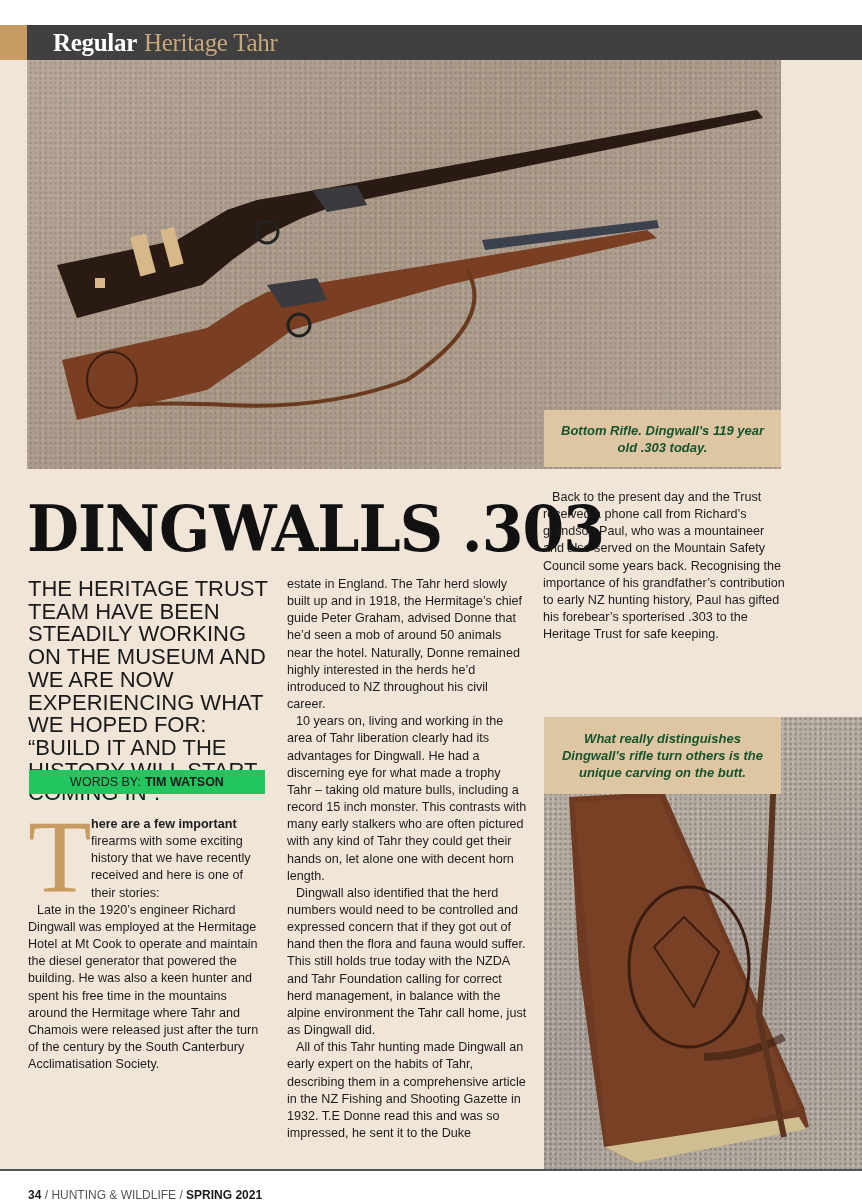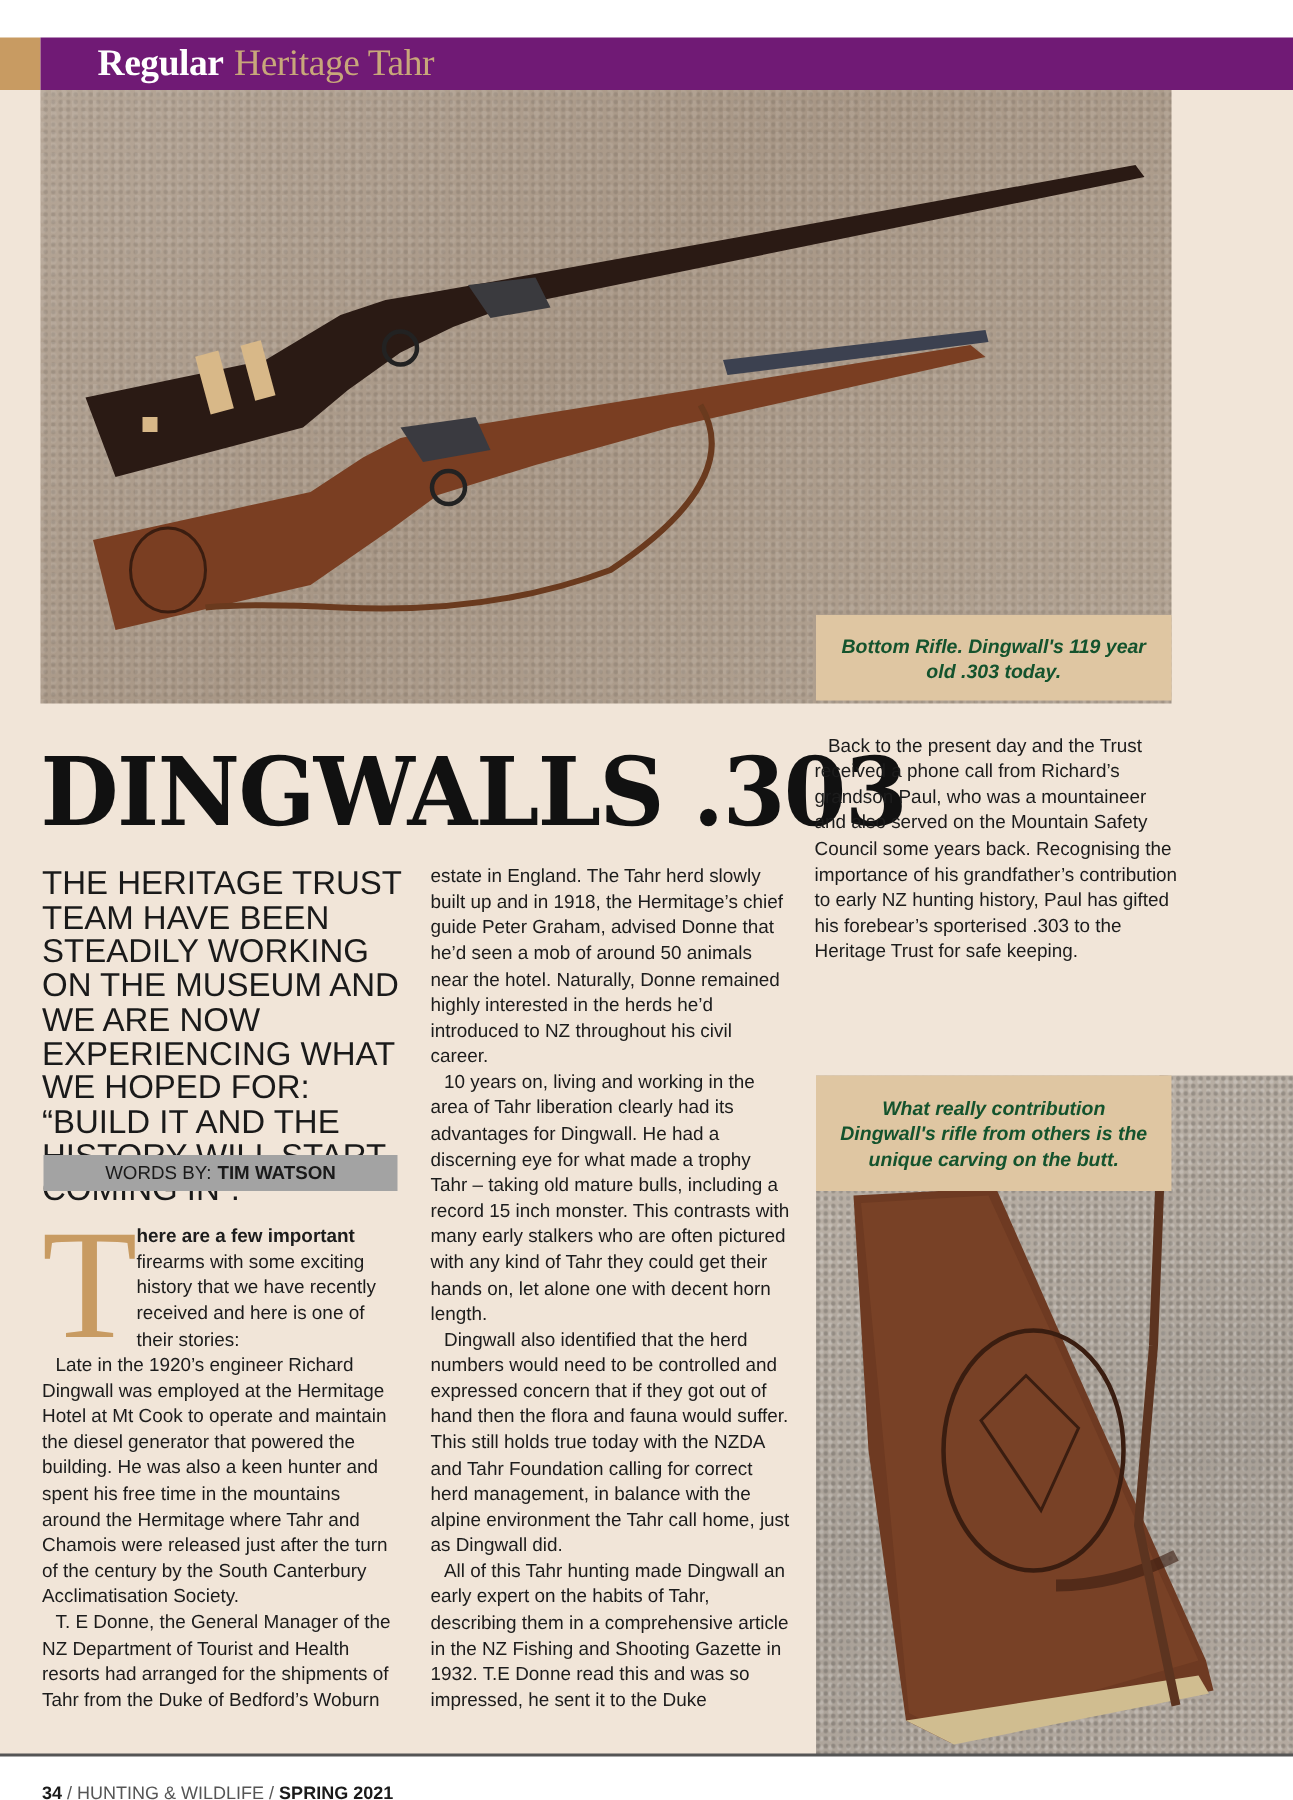--- a/index.html
+++ b/index.html
@@ -12,22 +12,22 @@
       position: absolute; left: 0; top: 60px; width: 862px; height: 1110px;
       background: #f1e5d8;
     }
     .footer-line {
       position: absolute; left: 0; top: 1169px; width: 862px; height: 2px; background: #555;
     }
     .header-tab {
       position: absolute; left: 0; top: 25px; width: 27px; height: 35px; background: #c89b62;
     }
     .header-bar {
-      position: absolute; left: 27px; top: 25px; width: 835px; height: 35px; background: #701a75;
-      display: flex; align-items: center; padding-left: 38px; box-sizing: border-box;
+      position: absolute; left: 27px; top: 25px; width: 835px; height: 35px; background: #404040;
+      display: flex; align-items: center; padding-left: 26px; box-sizing: border-box;
       font-family: "Liberation Serif", serif; font-size: 25px; letter-spacing: -0.3px;
     }
     .header-bar .strong { color: #fff; font-weight: bold; margin-right: 7px; }
     .header-bar .light { color: #c8a77a; }
 
     
     .top-photo {
       position: absolute; left: 27px; top: 60px; width: 754px; height: 409px; overflow: hidden;
       background:
         radial-gradient(circle at 20% 30%, rgba(255,255,255,0.08) 0 2px, transparent 3px) 0 0/7px 7px,
@@ -48,21 +48,21 @@
       letter-spacing: -1px; color: #111; transform: scaleY(1.05); transform-origin: top left;
       white-space: nowrap;
     }
 
     .standfirst {
       position: absolute; left: 28px; top: 578px; width: 240px;
       font-size: 22px; line-height: 22.7px; color: #1a1a1a; text-transform: uppercase;
     }
     .byline {
       position: absolute; left: 29px; top: 770px; width: 236px; height: 24px;
-      background: #a3a3a3; font-size: 12.5px; color: #1a1a1a;
+      background: #22c55e; font-size: 12.5px; color: #1a1a1a;
       display: flex; align-items: center; justify-content: center;
     }
     .byline .name { font-weight: bold; margin-left: 4px; }
 
     .col {
       position: absolute; font-size: 12.6px; line-height: 17.15px; color: #1c1c1c;
     }
     .col p { margin: 0; text-indent: 9px; }
     .col p.noindent { text-indent: 0; }
     .col1 { left: 28px; top: 816px; width: 238px; }
@@ -133,21 +133,20 @@
 
 <div class="byline">
   <span>WORDS BY:</span>
   <span class="name">TIM WATSON</span>
 </div>
 
 <div class="col col1">
   <div class="dropcap">T</div>
   <p class="noindent"><span class="lead-bold">here are a few important</span><span> firearms with some exciting history that we have recently received and here is one of their stories:</span></p>
   <p>Late in the 1920’s engineer Richard Dingwall was employed at the Hermitage Hotel at Mt Cook to operate and maintain the diesel generator that powered the building. He was also a keen hunter and spent his free time in the mountains around the Hermitage where Tahr and Chamois were released just after the turn of the century by the South Canterbury Acclimatisation Society.</p>
-  <p>T. E Donne, the General Manager of the NZ Department of Tourist and Health resorts had arranged for the shipments of Tahr from the Duke of Bedford’s Woburn</p>
 </div>
 
 <div class="col col2">
   <p class="noindent">estate in England. The Tahr herd slowly built up and in 1918, the Hermitage’s chief guide Peter Graham, advised Donne that he’d seen a mob of around 50 animals near the hotel. Naturally, Donne remained highly interested in the herds he’d introduced to NZ throughout his civil career.</p>
   <p>10 years on, living and working in the area of Tahr liberation clearly had its advantages for Dingwall. He had a discerning eye for what made a trophy Tahr – taking old mature bulls, including a record 15 inch monster. This contrasts with many early stalkers who are often pictured with any kind of Tahr they could get their hands on, let alone one with decent horn length.</p>
   <p>Dingwall also identified that the herd numbers would need to be controlled and expressed concern that if they got out of hand then the flora and fauna would suffer. This still holds true today with the NZDA and Tahr Foundation calling for correct herd management, in balance with the alpine environment the Tahr call home, just as Dingwall did.</p>
   <p>All of this Tahr hunting made Dingwall an early expert on the habits of Tahr, describing them in a comprehensive article in the NZ Fishing and Shooting Gazette in 1932. T.E Donne read this and was so impressed, he sent it to the Duke</p>
 </div>
 
 <div class="col col3">
@@ -158,18 +157,18 @@
   <svg width="318" height="453" viewBox="0 0 318 453">
     <path d="M25 80 L120 75 L175 200 L260 390 L265 410 L90 445 L60 430 L35 250 Z" fill="#6e3a22"></path>
     <path d="M30 85 L115 80 L170 200 L255 390 L88 438 L62 425 Z" fill="#7c4428" opacity="0.7"></path>
     <path d="M60 430 L255 400 L262 412 L92 446 Z" fill="#d0bd90"></path>
     <ellipse cx="145" cy="250" rx="60" ry="80" fill="none" stroke="#3a1d10" stroke-width="3"></ellipse>
     <path d="M110 230 L140 200 L175 235 L150 290 Z" fill="none" stroke="#3a1d10" stroke-width="2"></path>
     <path d="M160 340 Q 200 340 240 320" fill="none" stroke="#3a1d10" stroke-width="8" opacity="0.6"></path>
     <path d="M232 0 L225 180 L215 300 L240 420" fill="none" stroke="#5c3420" stroke-width="6"></path>
   </svg>
 </div>
-<div class="caption-box caption-bottom">What really contribution Dingwall's rifle from others is the unique carving on the butt.</div>
+<div class="caption-box caption-bottom">What really distinguishes Dingwall's rifle turn others is the unique carving on the butt.</div>
 
 <div class="footer-line"></div>
 <div class="footer">
   <span class="b">34</span><span class="muted"> / </span><span class="muted">HUNTING &amp; WILDLIFE</span><span class="muted"> / </span><span class="b">SPRING 2021</span>
 </div>
 
 </body></html>

